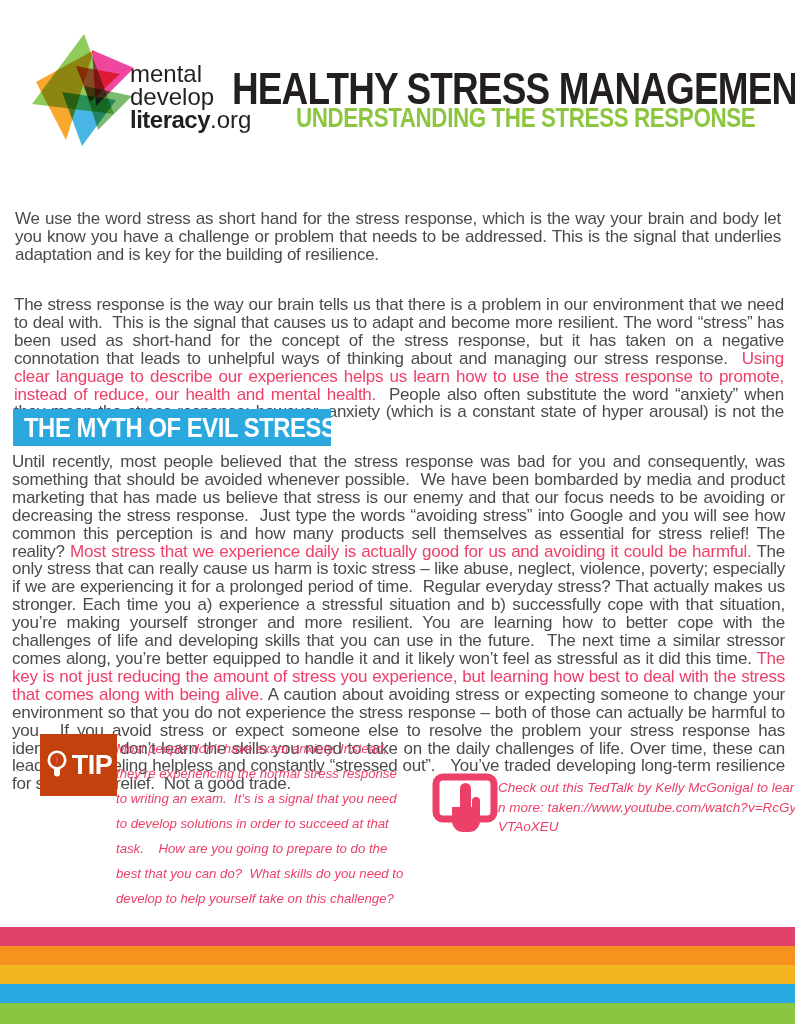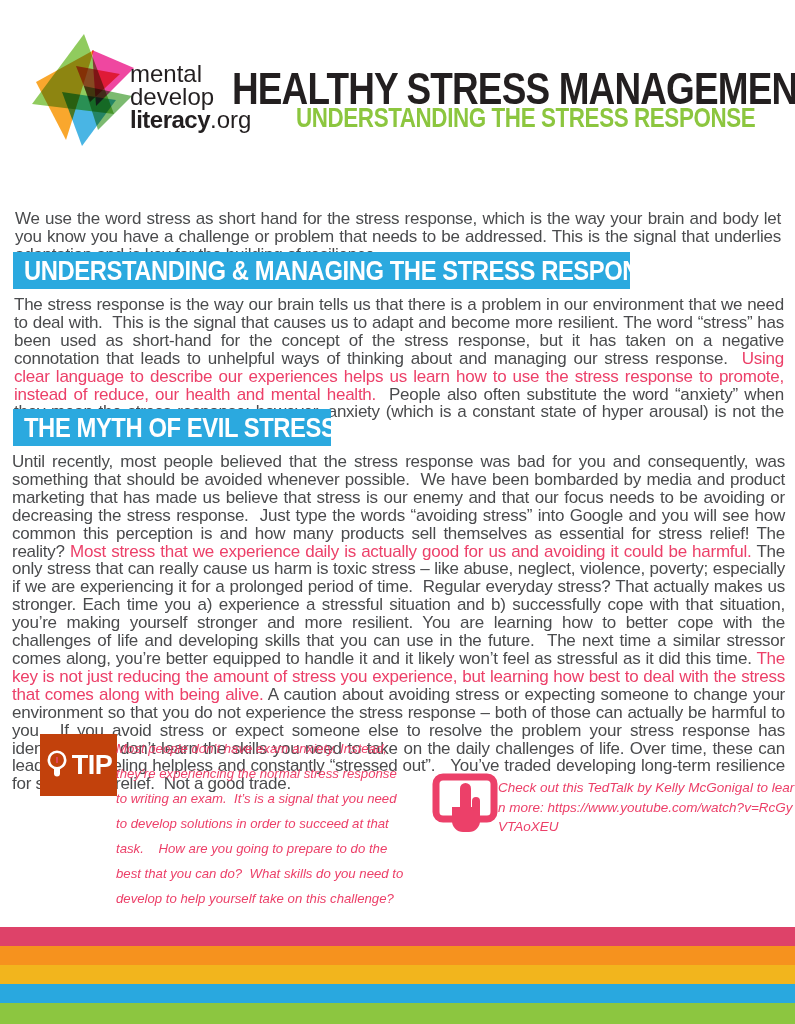--- a/index.html
+++ b/index.html
@@ -86,23 +86,20 @@
     <span class="row">mental</span>
     <span class="row">develop</span>
     <span class="row"><span class="bold">literacy</span><span>.org</span></span>
   </div>
 
   <h1 class="page-title">HEALTHY STRESS MANAGEMENT</h1>
   <h2 class="page-subtitle">UNDERSTANDING THE STRESS RESPONSE</h2>
 
   <p class="para intro">We use the word stress as short hand for the stress response, which is the way your brain and body let you know you have a challenge or problem that needs to be addressed. This is the signal that underlies adaptation and is key for the building of resilience.</p>
 
-  <div class="banner banner-1">
-    <span class="txt">UNDERSTANDING &amp; MANAGING THE STRESS RESPONSE</span>
-  </div>
   <p class="para para1"><span>The stress response is the way our brain tells us that there is a problem in our environment that we need to deal with.  This is the signal that causes us to adapt and become more resilient. The word “stress” has been used as short-hand for the concept of the stress response, but it has taken on a negative connotation that leads to unhelpful ways of thinking about and managing our stress response.  </span><span class="accent">Using clear language to describe our experiences helps us learn how to use the stress response to promote, instead of reduce, our health and mental health.</span><span>  People also often substitute the word “anxiety” when they mean the stress response; however, anxiety (which is a constant state of hyper arousal) is not the same thing as the stress response.</span></p>
 
   <div class="banner banner-2">
     <span class="txt">THE MYTH OF EVIL STRESS</span>
   </div>
   <p class="para para2"><span>Until recently, most people believed that the stress response was bad for you and consequently, was something that should be avoided whenever possible.  We have been bombarded by media and product marketing that has made us believe that stress is our enemy and that our focus needs to be avoiding or decreasing the stress response.  Just type the words “avoiding stress” into Google and you will see how common this perception is and how many products sell themselves as essential for stress relief! The reality? </span><span class="accent">Most stress that we experience daily is actually good for us and avoiding it could be harmful.</span><span> The only stress that can really cause us harm is toxic stress – like abuse, neglect, violence, poverty; especially if we are experiencing it for a prolonged period of time.  Regular everyday stress? That actually makes us stronger. Each time you a) experience a stressful situation and b) successfully cope with that situation, you’re making yourself stronger and more resilient. You are learning how to better cope with the challenges of life and developing skills that you can use in the future.  The next time a similar stressor comes along, you’re better equipped to handle it and it likely won’t feel as stressful as it did this time. </span><span class="accent">The key is not just reducing the amount of stress you experience, but learning how best to deal with the stress that comes along with being alive.</span><span> A caution about avoiding stress or expecting someone to change your environment so that you do not experience the stress response – both of those can actually be harmful to you.  If you avoid stress or expect someone else to resolve the problem your stress response has identified, you don’t learn the skills you need to take on the daily challenges of life. Over time, these can lead to you feeling helpless and constantly “stressed out”.   You’ve traded developing long-term resilience for short-term relief.  Not a good trade.</span></p>
 
   <div class="tip-badge">
     <svg width="24" height="33" viewBox="0 0 24 33" aria-hidden="true">
       <circle cx="12" cy="11" r="8.2" fill="none" stroke="#ffffff" stroke-width="2.6"></circle>
@@ -112,21 +109,21 @@
     <span class="label">TIP</span>
   </div>
   <p class="tip-text">Most people don’t have exam anxiety. Instead, they’re experiencing the normal stress response to writing an exam.  It’s is a signal that you need to develop solutions in order to succeed at that task.    How are you going to prepare to do the best that you can do?  What skills do you need to develop to help yourself take on this challenge?</p>
 
   <svg class="ted-icon" viewBox="0 0 66 70" aria-hidden="true">
     <rect x="4" y="10" width="58" height="42" rx="7" fill="none" stroke="#EC4069" stroke-width="7"></rect>
     <rect x="28" y="16" width="11" height="32" rx="5.5" fill="#EC4069"></rect>
     <path d="M20 40 h28 v14 a11 11 0 0 1 -11 11 h-6 a11 11 0 0 1 -11 -11 z" fill="#EC4069"></path>
     <rect x="40" y="30" width="8" height="14" rx="4" fill="#EC4069"></rect>
   </svg>
-  <p class="ted-text"><span>Check out this TedTalk by Kelly McGonigal to learn more: </span><span>https://www.youtube.com/watch?v=RcGyVTAoXEU</span></p>
+  <p class="ted-text"><span>Check out this TedTalk by Kelly McGonigal to learn more: </span><span>taken://www.youtube.com/watch?v=RcGyVTAoXEU</span></p>
 
   <div class="stripes">
     <div class="stripe stripe-0" style="background: rgb(222, 66, 105);"></div>
     <div class="stripe stripe-1" style="background: rgb(246, 146, 30);"></div>
     <div class="stripe stripe-2" style="background: rgb(242, 181, 29);"></div>
     <div class="stripe stripe-3" style="background: rgb(41, 168, 223);"></div>
     <div class="stripe stripe-4" style="background: rgb(140, 198, 64);"></div>
   </div>
 
 </div>

